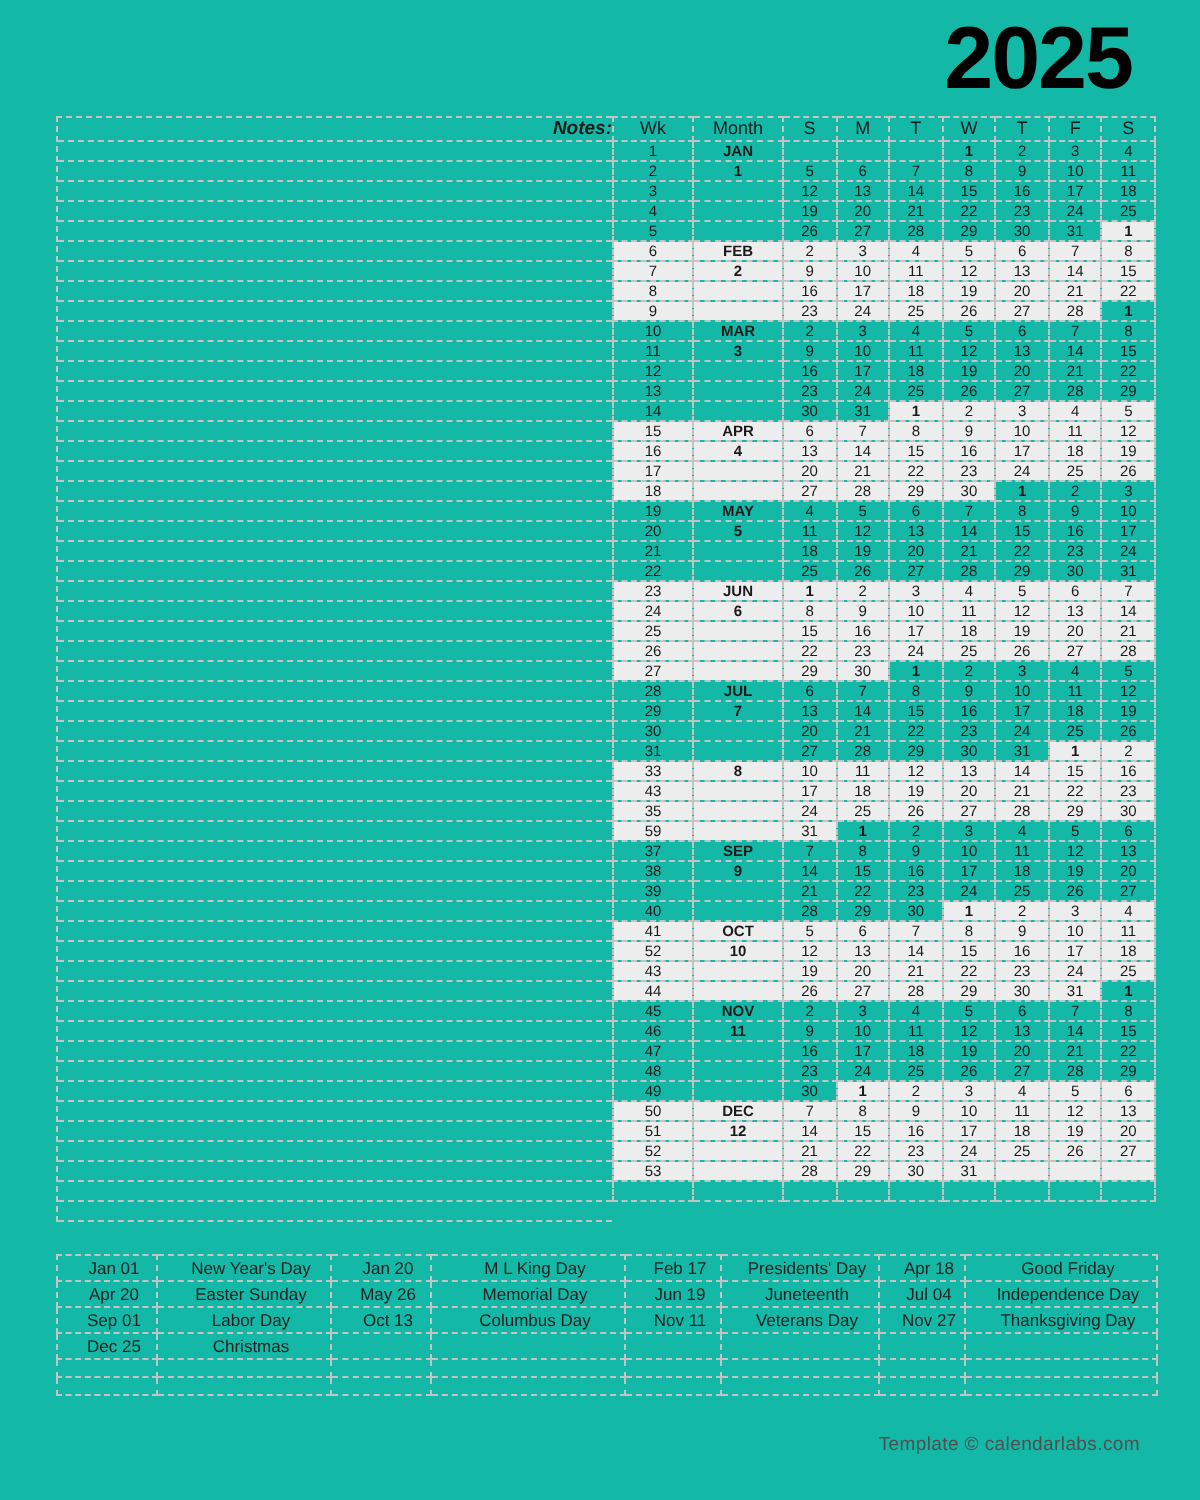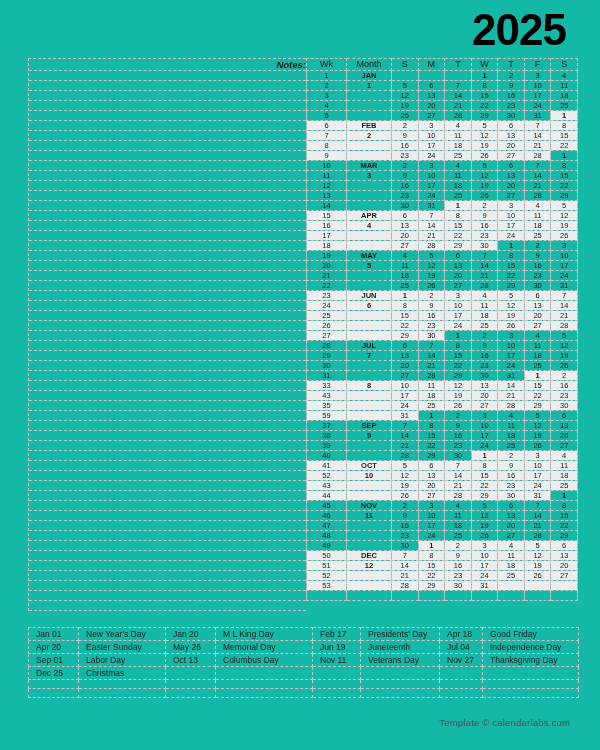--- a/index.html
+++ b/index.html
@@ -23,21 +23,21 @@
                   white-space:nowrap;box-sizing:border-box;}
   .cal th{height:12px;font-size:9px;font-weight:400;line-height:11px;}
   .cal td{height:10px;font-size:7.5px;line-height:9px;font-weight:400;}
   .cal td.month-cell{font-weight:700;margin-left:43px;}
   .cal td.shade{background:#ededed;}
   .cal td.bold{font-weight:700;}
 
   
   .holidays{position:absolute;left:28px;top:627px;width:550px;border-collapse:collapse;table-layout:fixed;}
   .holidays td{border:1px dashed #c4c4c4;padding:0 0 0 7px;font-size:8.5px;line-height:12px;
-               height:13px;text-align:left;overflow:hidden;white-space:nowrap;box-sizing:border-box;color:#222;}
+               height:13px;text-align:center;overflow:hidden;white-space:nowrap;box-sizing:border-box;color:#222;}
   .holidays tr.empty td{height:9px;line-height:8px;}
 
   
   .footer{position:absolute;top:717px;right:30px;font-size:9.5px;color:#4f4f4f;letter-spacing:0.2px;}
 </style>
 </head>
 <body>
 
 <div id="page">
 

